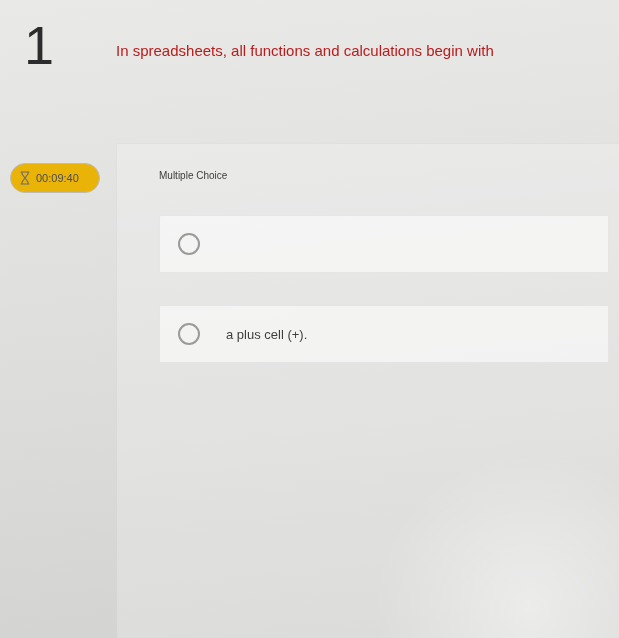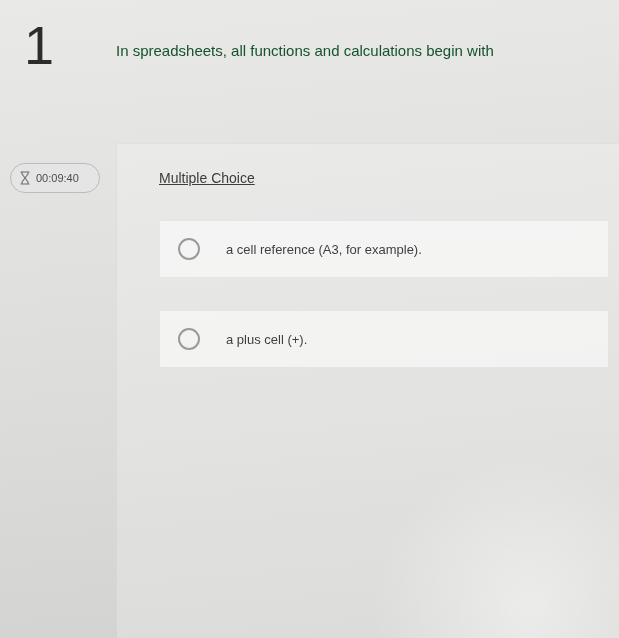--- a/index.html
+++ b/index.html
@@ -22,31 +22,31 @@
     color: #2c2c2c;
     font-family: "Helvetica Neue", Arial, sans-serif;
   }
 
   .qtext {
     position: absolute;
     top: 42px;
     left: 116px;
     right: 20px;
     font-size: 15px;
-    color: #14532d;
+    color: #b91c1c;
   }
 
   .timer-pill {
     position: absolute;
     top: 163px;
     left: 10px;
     width: 90px;
     height: 30px;
     border: 1px solid #bcbcb8;
-    background: #e5e5e5;
+    background: #eab308;
     border-radius: 15px;
     display: flex;
     align-items: center;
     gap: 5px;
     padding: 0 8px;
     font-size: 11px;
     color: #4d4d4d;
   }
   .timer-pill svg { flex: 0 0 auto; }
 
@@ -55,24 +55,23 @@
     top: 143px;
     left: 116px;
     width: 503px;
     height: 495px;
     background: rgba(255,255,255,0.22);
     border-top: 1px solid rgba(0,0,0,0.04);
     border-left: 1px solid rgba(0,0,0,0.04);
   }
 
   .panel-title {
-    font-size: 14px;
+    font-size: 10px;
     color: #3c3c3c;
     padding: 26px 0 34px 42px;
-    text-decoration: underline;
   }
 
   .options {
     padding: 0 10px 0 42px;
   }
 
   .option {
     background: rgba(255,255,255,0.55);
     border: 1px solid rgba(0,0,0,0.06);
     border-radius: 2px;
@@ -124,21 +123,20 @@
 </div>
 
 <div class="panel">
   <div class="panel-title">Multiple Choice</div>
 
   <div class="options">
 
 
     <div class="option">
       <div class="radio"></div>
-      <div class="opt-label">a cell reference (A3, for example).</div>
     </div>
 
 
     <div class="option">
       <div class="radio"></div>
       <div class="opt-label">a plus cell (+).</div>
     </div>
 
   </div>
 </div>

